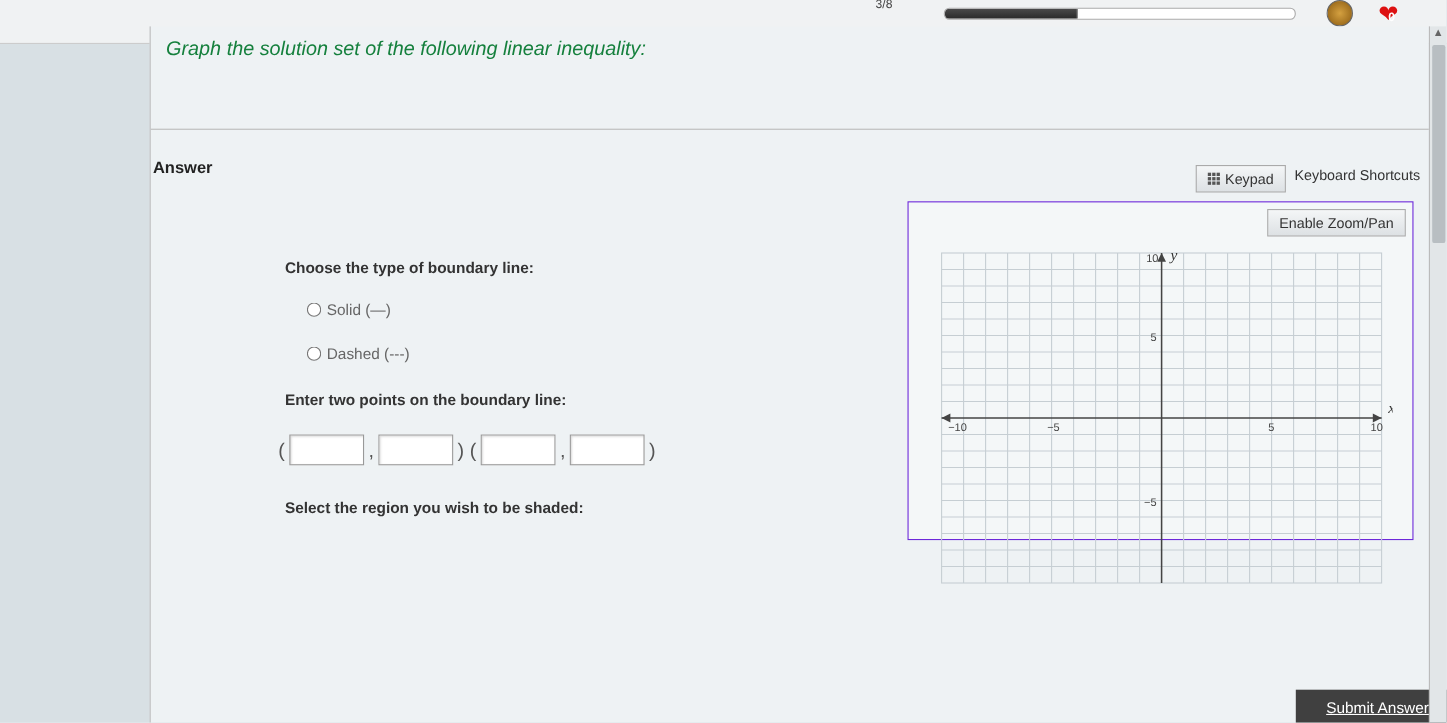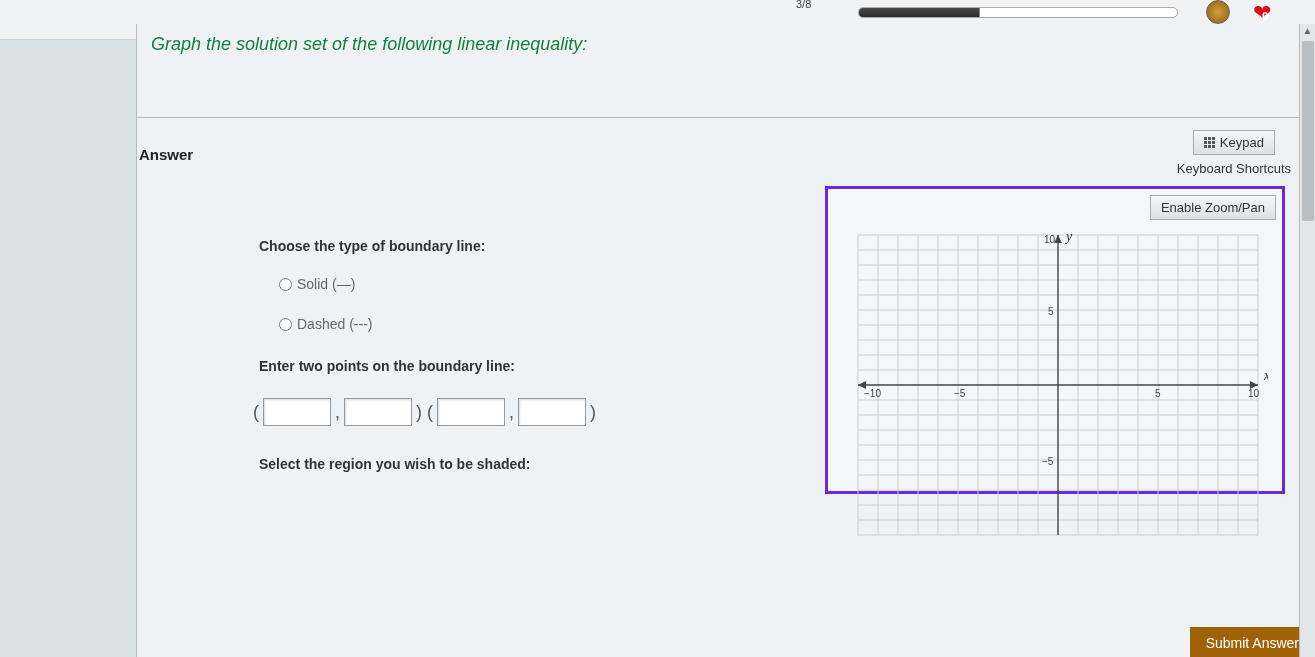--- a/index.html
+++ b/index.html
@@ -121,23 +121,24 @@
       justify-content: space-between;
       padding: 12px 4px 4px 2px;
     }
     .answer-label {
       font-weight: bold;
       font-size: 15px;
       color: #222;
     }
     .answer-tools {
       display: flex;
-      flex-direction: column;
-      align-items: center;
+      flex-direction: row;
+      align-items: flex-start;
       gap: 4px;
+      margin-top: 20px;
     }
     .btn {
       background: linear-gradient(#f4f6f7, #dde1e4);
       border: 1px solid #aaa;
       padding: 4px 10px;
       font-size: 13px;
       color: #333;
       cursor: pointer;
       display: inline-flex;
       align-items: center;
@@ -200,21 +201,21 @@
       height: 28px;
       border: 1px solid #999;
       background: #fff;
       box-shadow: inset 1px 1px 2px rgba(0,0,0,.15);
       font-size: 14px;
       text-align: center;
     }
     .right-col {
       width: 460px;
       position: relative;
-      border: 3px solid #6d28d9;
+      border: 1px solid #6d28d9;
       background: #f4f7f8;
       margin-top: 4px;
     }
     .zoom-btn {
       position: absolute;
       right: 6px;
       top: 6px;
       z-index: 2;
     }
     .grid-wrap {
@@ -233,26 +234,27 @@
     }
     .tick-label {
       font-family: Arial, sans-serif;
       font-size: 10px;
       fill: #444;
     }
     .submit-btn {
       position: absolute;
       right: 0;
       bottom: 0;
-      background: #a16207;
+      background: #404040;
       color: #fff;
       border: none;
-      padding: 8px 16px 6px 16px;
+      padding: 8px 16px 6px 28px;
       font-size: 14px;
       cursor: pointer;
+      text-decoration: underline;
     }
     .scrollbar {
       position: absolute;
       right: 0;
       top: 24px;
       width: 16px;
       bottom: 0;
       background: #e2e6e8;
       border-left: 1px solid #bbb;
     }

